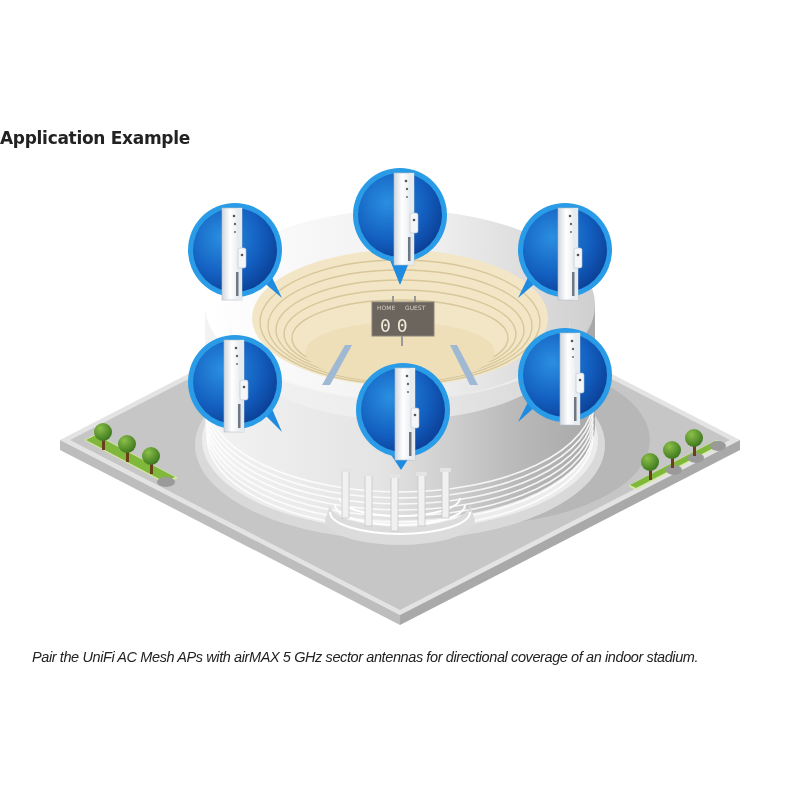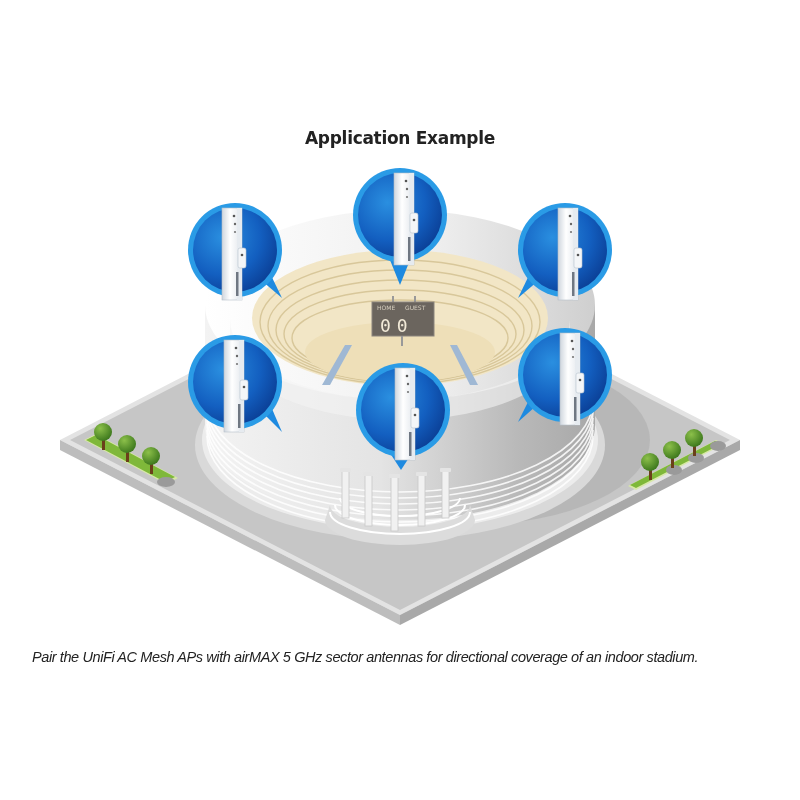--- a/index.html
+++ b/index.html
@@ -1,18 +1,18 @@
 <!DOCTYPE html>
 <html><head>
   <meta charset="utf-8">
   <style>
     html, body { margin: 0; padding: 0; background: #ffffff; }
     body { width: 800px; height: 800px; position: relative; overflow: hidden; font-family: "Liberation Sans", sans-serif; }
     .title {
-      position: absolute; left: 0; width: 800px; top: 128px; text-align: center;
+      position: absolute; left: 0; width: 800px; top: 128px; 
       font-family: "DejaVu Sans", sans-serif; font-weight: bold; font-size: 17px; color: #222;
       letter-spacing: -0.3px;
     }
     .caption {
       position: absolute; left: 0; width: 800px; top: 649px; text-align: left;
       font-family: "Liberation Sans", sans-serif; font-style: italic; font-size: 14.5px; color: #222;
       letter-spacing: -0.4px;
       padding-left: 32px;
     }
     svg.scene { position: absolute; left: 0; top: 0; }

